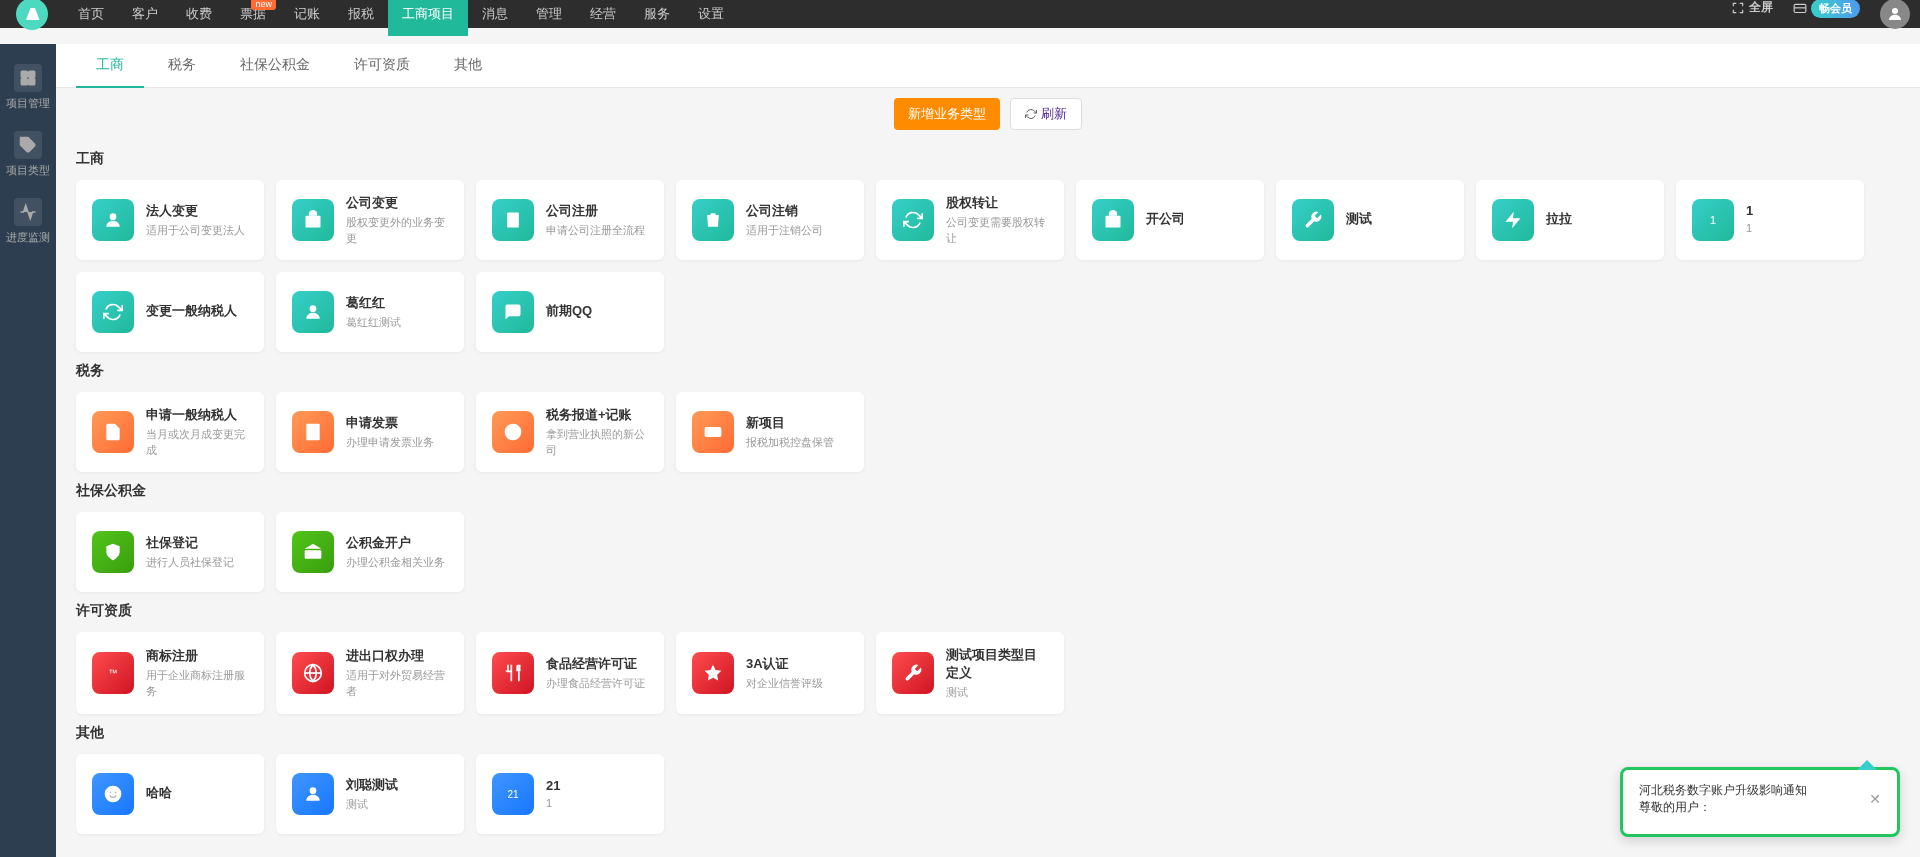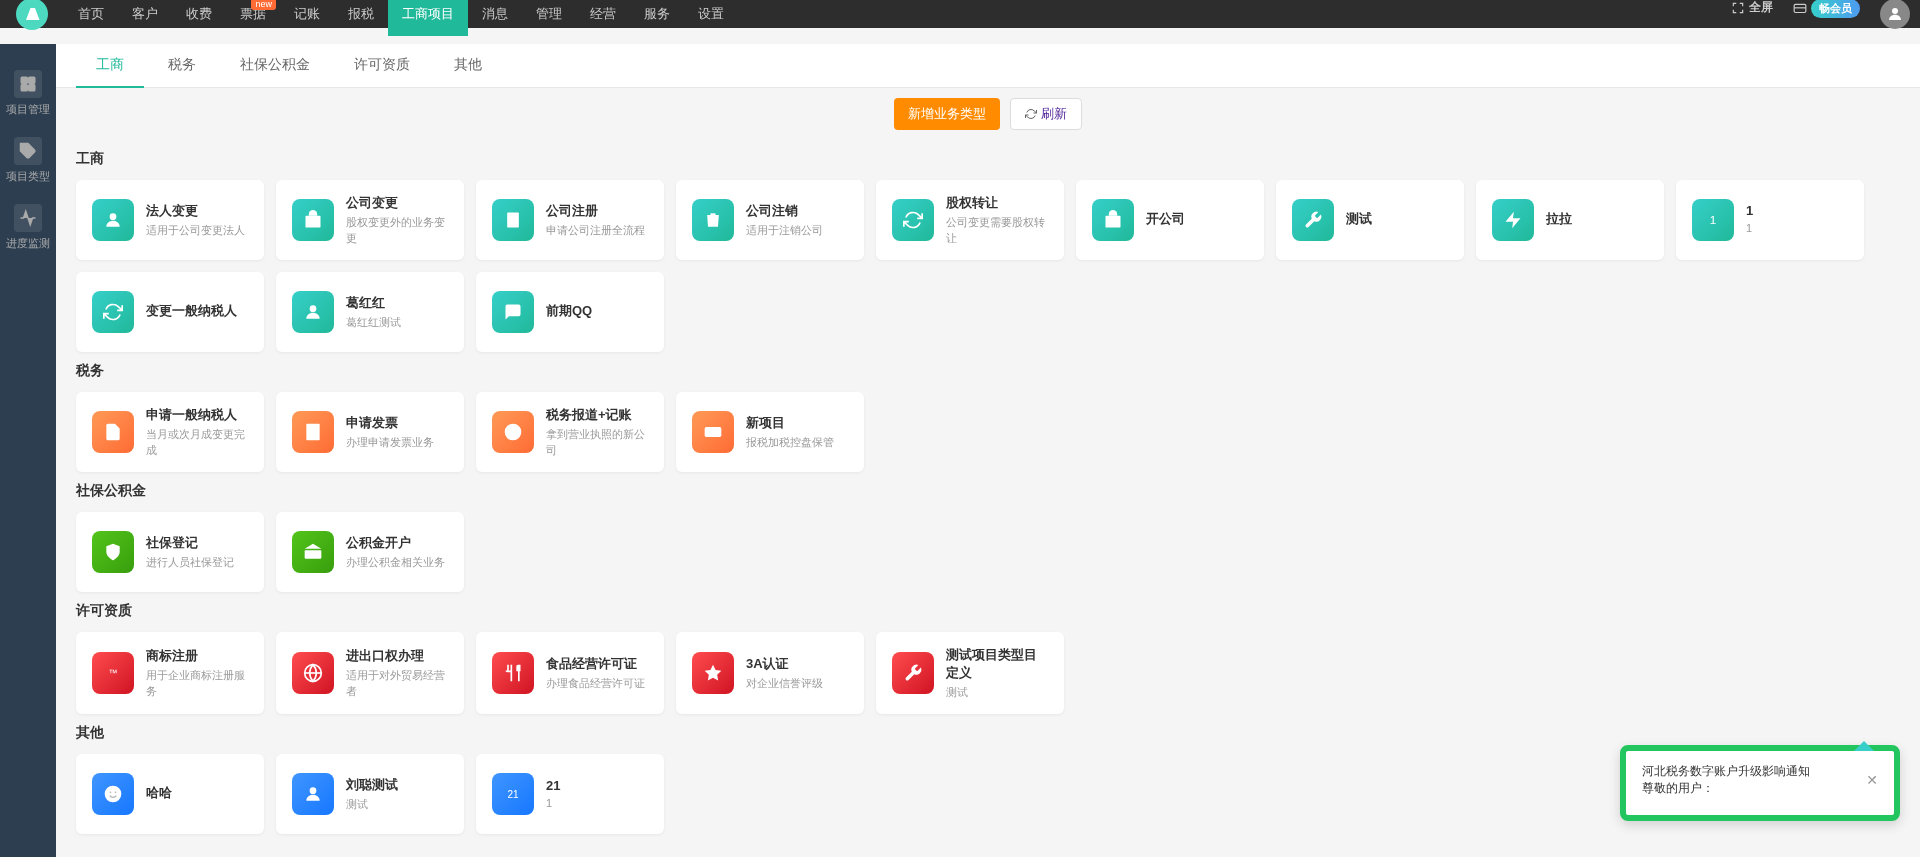--- a/index.html
+++ b/index.html
@@ -108,21 +108,21 @@
     .sidebar {
       position: fixed;
       top: 44px;
       left: 0;
       width: 56px;
       bottom: 0;
       background: #2c3e50;
       display: flex;
       flex-direction: column;
       align-items: center;
-      padding-top: 16px;
+      padding-top: 10px;
       z-index: 99;
     }
     .sidebar-item {
       width: 100%;
       display: flex;
       flex-direction: column;
       align-items: center;
       padding: 10px 4px;
       cursor: pointer;
       color: #aaa;
@@ -259,24 +259,24 @@
     
     .ic-teal { background: linear-gradient(135deg, #36cfc9, #20b99a); }
     .ic-orange { background: linear-gradient(135deg, #ff9a56, #ff6b35); }
     .ic-green { background: linear-gradient(135deg, #52c41a, #389e0d); }
     .ic-red { background: linear-gradient(135deg, #ff4d4f, #cf1322); }
     .ic-blue { background: linear-gradient(135deg, #4096ff, #1677ff); }
 
     
     .notification-bubble {
       position: fixed;
-      bottom: 36px;
+      bottom: 20px;
       right: 20px;
       background: white;
-      border: 6px solid #22c55e;
+      border: 3px solid #22c55e;
       border-radius: 8px;
       padding: 12px 16px;
       width: 280px;
       box-shadow: 0 4px 12px rgba(0,0,0,0.15);
       font-size: 12px;
       color: #333;
     }
     .notification-header {
       display: flex;
       justify-content: space-between;

